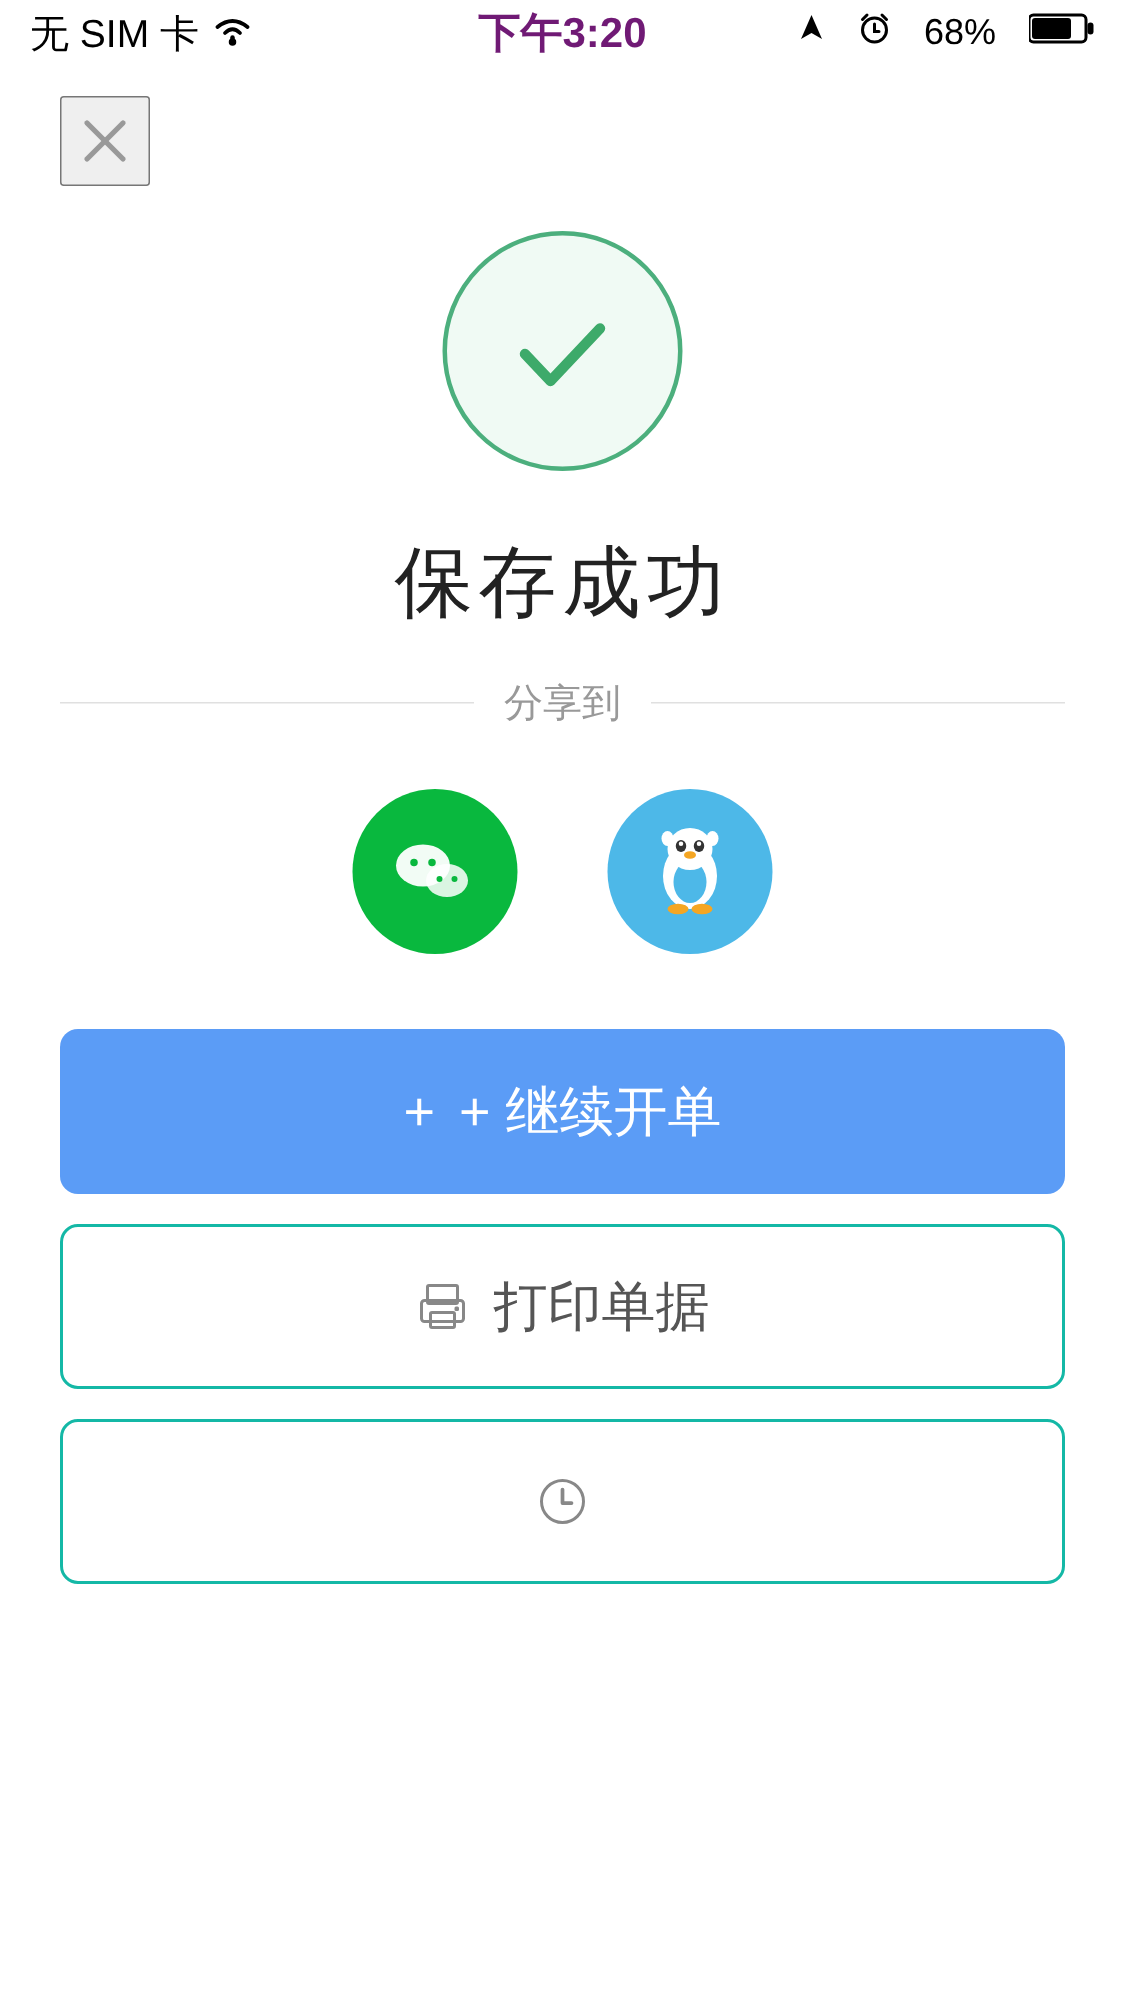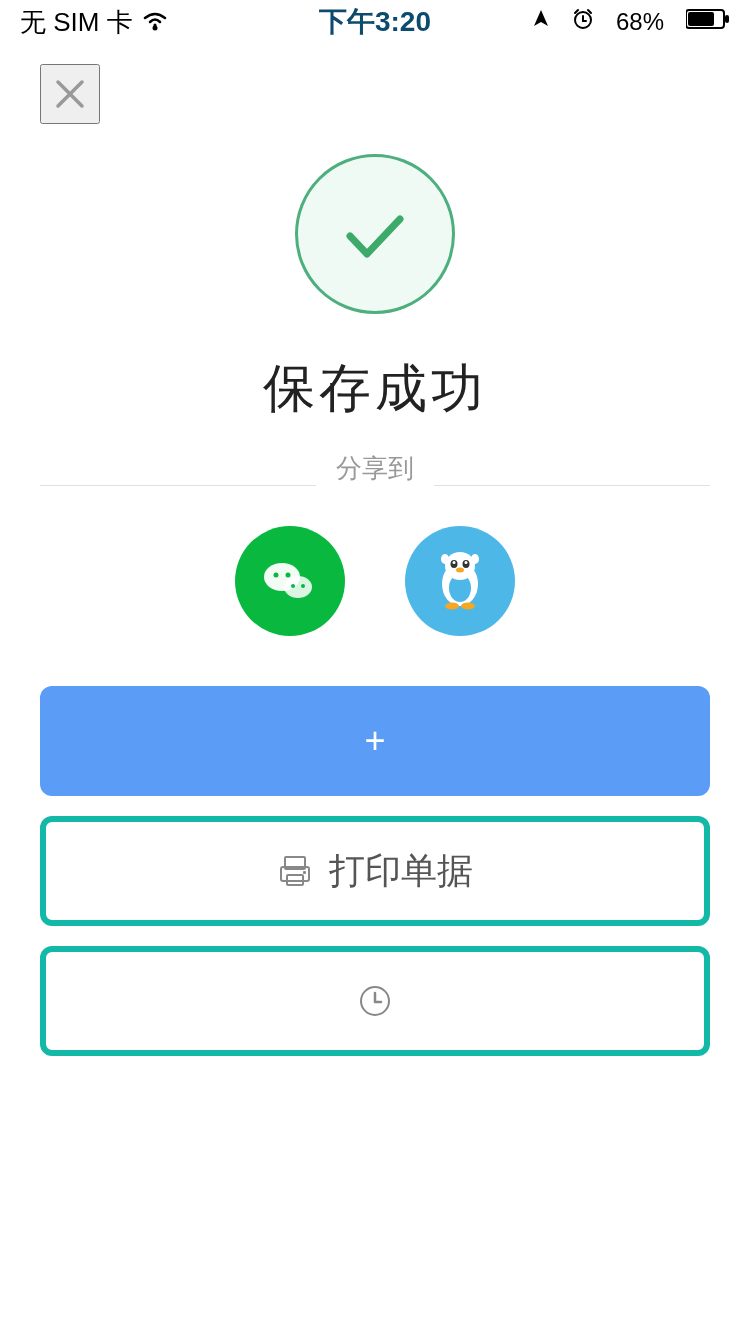--- a/index.html
+++ b/index.html
@@ -29,21 +29,21 @@
       display: flex;
       align-items: center;
       gap: 8px;
       font-size: 26px;
       font-weight: 500;
       color: #000;
     }
     .status-center {
       font-size: 28px;
       font-weight: 600;
-      color: #0c4a6e;
+      color: #701a75;
       position: absolute;
       left: 50%;
       transform: translateX(-50%);
     }
     .status-right {
       display: flex;
       align-items: center;
       gap: 22px;
       font-size: 24px;
       color: #000;
@@ -100,21 +100,21 @@
       letter-spacing: 4px;
     }
 
     
     .share-section {
       width: 100%;
       margin-bottom: 50px;
     }
     .share-divider {
       display: flex;
-      align-items: flex-end;
+      align-items: center;
       gap: 20px;
       margin-bottom: 40px;
     }
     .divider-line {
       flex: 1;
       height: 1px;
       background: #e0e0e0;
     }
     .share-label {
       font-size: 26px;
@@ -163,21 +163,21 @@
       justify-content: center;
       gap: 16px;
       cursor: pointer;
       font-family: inherit;
     }
     .btn-secondary {
       width: 100%;
       height: 110px;
       border-radius: 12px;
       background: #fff;
-      border: 6px solid #14b8a6;
+      border: 2px solid #14b8a6;
       color: #555;
       font-size: 36px;
       display: flex;
       align-items: center;
       justify-content: center;
       gap: 16px;
       cursor: pointer;
       font-family: inherit;
     }
     .btn-icon {
@@ -289,20 +289,21 @@
           <ellipse cx="39" cy="58" rx="7" ry="3.5" fill="#f5a623"></ellipse>
         </svg>
       </button>
     </div>
   </div>
 
   <div class="actions">
 
     <button class="btn-primary">
       <span class="btn-icon">+</span>
+      <span>+ 继续开单</span>
     </button>
 
     <button class="btn-secondary">
       <span class="btn-icon">
         <svg width="36" height="36" viewBox="0 0 36 36">
           <rect x="8" y="4" width="20" height="12" rx="1" fill="none" stroke="#888" stroke-width="2"></rect>
           <rect x="4" y="14" width="28" height="14" rx="2" fill="none" stroke="#888" stroke-width="2"></rect>
           <rect x="10" y="22" width="16" height="10" rx="1" fill="none" stroke="#888" stroke-width="2"></rect>
           <rect x="26" y="18" width="3" height="3" rx="1" fill="#888"></rect>
         </svg>

